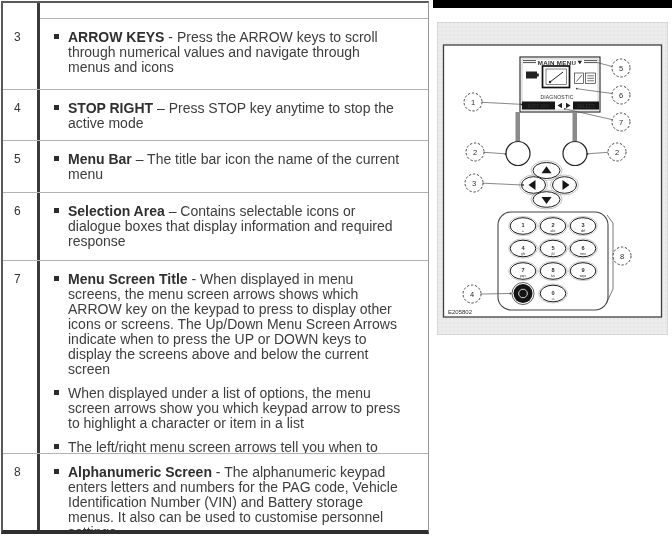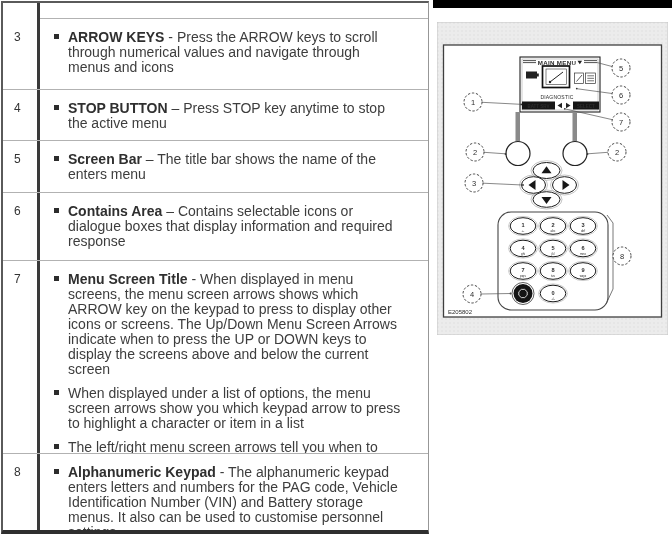--- a/index.html
+++ b/index.html
@@ -44,41 +44,41 @@
         <p class="txt"><b>ARROW KEYS</b><span> - Press the ARROW keys to scroll through numerical values and navigate through menus and icons</span></p>
       </div>
     </div>
   </div>
 
   <div class="row" style="height:51px">
     <div class="cell-num">4</div>
     <div class="cell-desc">
       <div class="item">
         <span class="sq"></span>
-        <p class="txt"><b>STOP BUTTON</b><span> – Press STOP key anytime to stop the active menu</span></p>
+        <p class="txt"><b>STOP RIGHT</b><span> – Press STOP key anytime to stop the active mode</span></p>
       </div>
     </div>
   </div>
 
   <div class="row" style="height:52px">
     <div class="cell-num">5</div>
     <div class="cell-desc">
       <div class="item">
         <span class="sq"></span>
-        <p class="txt"><b>Screen Bar</b><span> – The title bar shows the name of the enters menu</span></p>
+        <p class="txt"><b>Menu Bar</b><span> – The title bar icon the name of the current menu</span></p>
       </div>
     </div>
   </div>
 
   <div class="row" style="height:68px">
     <div class="cell-num">6</div>
     <div class="cell-desc">
       <div class="item">
         <span class="sq"></span>
-        <p class="txt"><b>Contains Area</b><span> – Contains selectable icons or dialogue boxes that display information and required response</span></p>
+        <p class="txt"><b>Selection Area</b><span> – Contains selectable icons or dialogue boxes that display information and required response</span></p>
       </div>
     </div>
   </div>
 
   <div class="row" style="height:193px">
     <div class="cell-num">7</div>
     <div class="cell-desc">
       <div class="item">
         <span class="sq"></span>
         <p class="txt"><b>Menu Screen Title</b><span> - When displayed in menu screens, the menu screen arrows shows which ARROW key on the keypad to press to display other icons or screens. The Up/Down Menu Screen Arrows indicate when to press the UP or DOWN keys to display the screens above and below the current screen</span></p>
@@ -92,21 +92,21 @@
         <p class="txt"><b></b><span>The left/right menu screen arrows tell you when to use the LEFT or RIGHT keys to select an icon</span></p>
       </div>
     </div>
   </div>
 
   <div class="row" style="flex:1">
     <div class="cell-num">8</div>
     <div class="cell-desc">
       <div class="item">
         <span class="sq"></span>
-        <p class="txt"><b>Alphanumeric Keypad</b><span> - The alphanumeric keypad enters letters and numbers for the PAG code, Vehicle Identification Number (VIN) and Battery storage menus. It also can be used to customise personnel settings</span></p>
+        <p class="txt"><b>Alphanumeric Screen</b><span> - The alphanumeric keypad enters letters and numbers for the PAG code, Vehicle Identification Number (VIN) and Battery storage menus. It also can be used to customise personnel settings</span></p>
       </div>
     </div>
   </div>
 </div>
 
 <div class="topbar"></div>
 
 <div class="panel">
 <svg width="231" height="313" viewBox="0 0 231 313">
   <defs>

